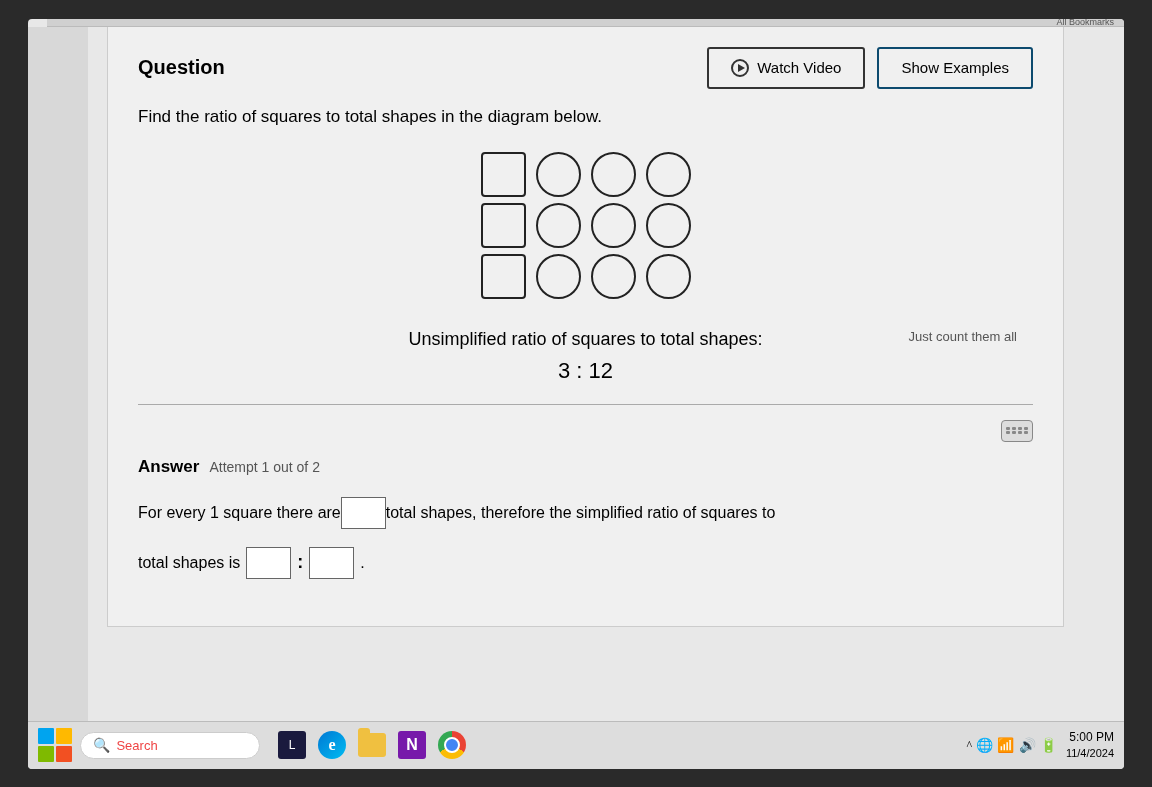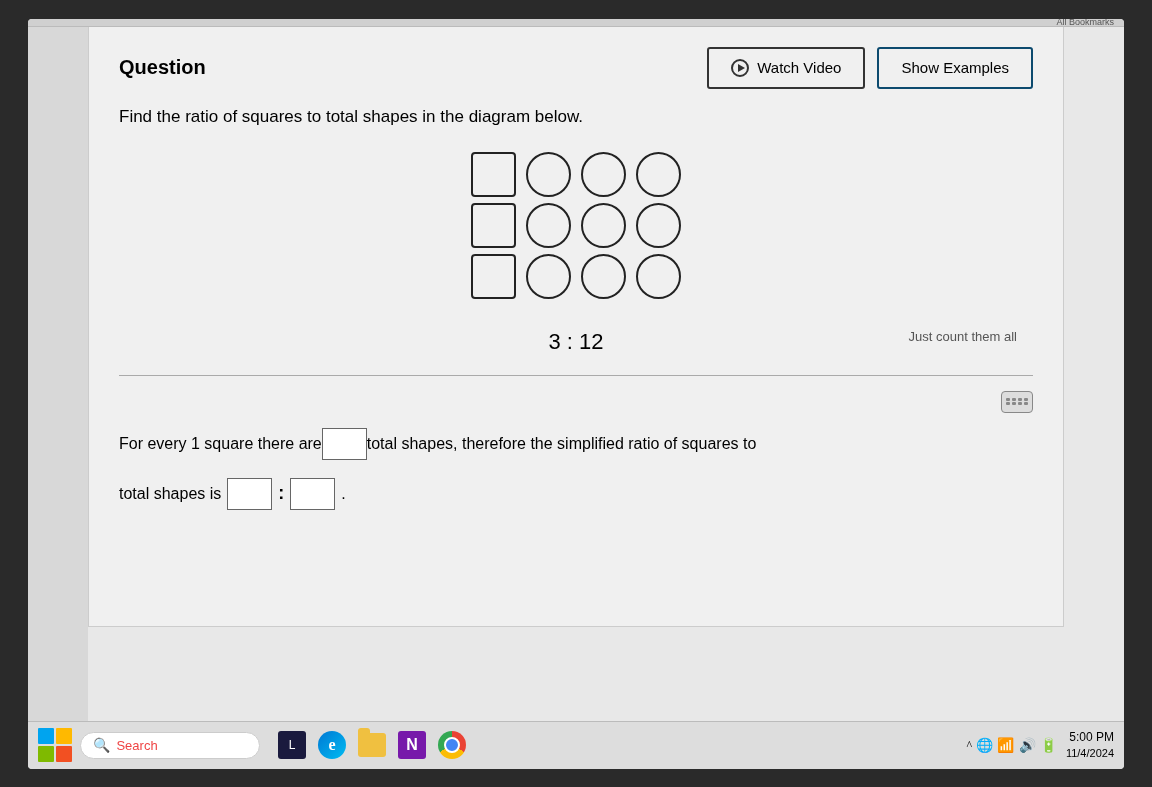--- a/index.html
+++ b/index.html
@@ -15,20 +15,21 @@
       justify-content: center;
     }
 
     .screen {
       width: 1096px;
       height: 750px;
       background: #e8e8e8;
       border-radius: 4px;
       position: relative;
       overflow: hidden;
+      padding-left: 19px;
     }
 
     .top-bar {
       height: 8px;
       background: #d0d0d0;
       border-bottom: 1px solid #bbb;
       display: flex;
       align-items: center;
       justify-content: flex-end;
       padding-right: 10px;
@@ -480,20 +481,21 @@
       <div class="shapes-row">
         <div class="shape-square"></div>
         <div class="shape-circle"></div>
         <div class="shape-circle"></div>
         <div class="shape-circle"></div>
       </div>
     </div>
 
     <div class="ratio-section">
       <span class="just-count-hint">Just count them all</span>
+      <div class="ratio-label">Unsimplified ratio of squares to total shapes:</div>
       <div class="ratio-value">3 : 12</div>
     </div>
 
     <hr class="divider">
 
     <div class="keyboard-icon-area">
       <div class="keyboard-icon">
         <div class="keyboard-icon-inner">
           <div class="keyboard-key"></div>
           <div class="keyboard-key"></div>
@@ -501,20 +503,24 @@
           <div class="keyboard-key"></div>
           <div class="keyboard-key"></div>
           <div class="keyboard-key"></div>
           <div class="keyboard-key"></div>
           <div class="keyboard-key"></div>
         </div>
       </div>
     </div>
 
     <div class="answer-section">
+      <div class="answer-header">
+        <span class="answer-label">Answer</span>
+        <span class="attempt-text">Attempt 1 out of 2</span>
+      </div>
 
       <div class="answer-line">
         <span>For every 1 square there are</span>
         <input class="answer-input" type="text" style="">
         <span>total shapes, therefore the simplified ratio of squares to</span>
       </div>
 
       <div class="answer-line2">
         <span>total shapes is</span>
         <input class="answer-input" type="text" style="">

